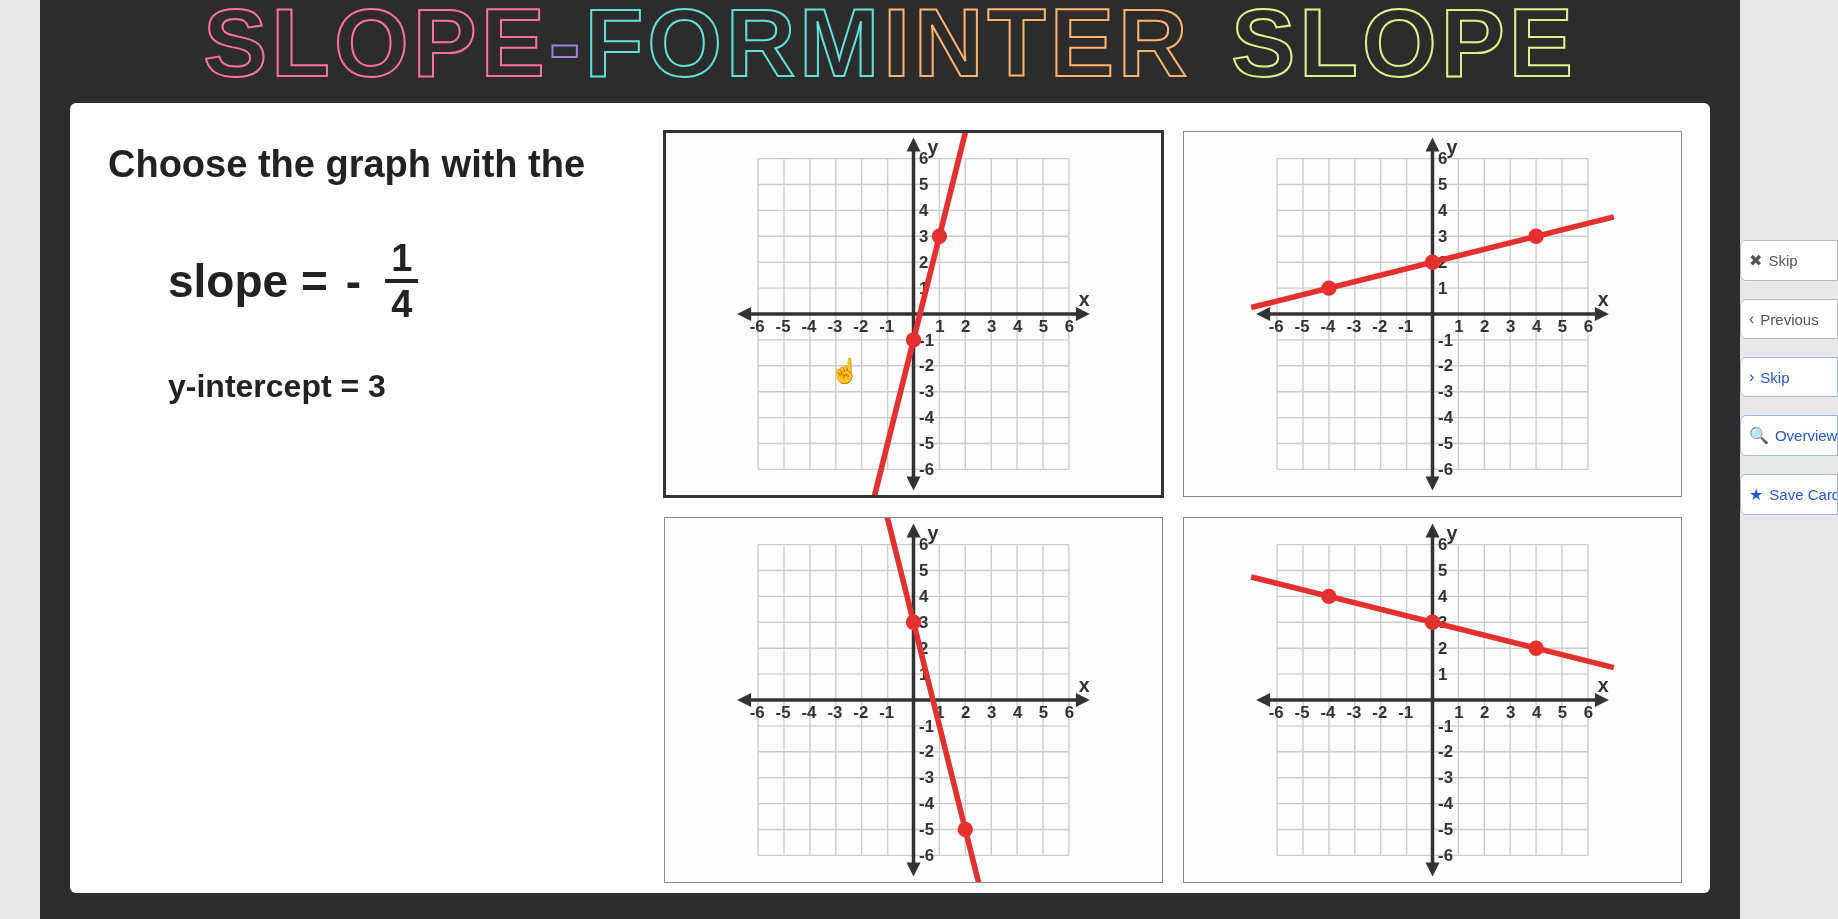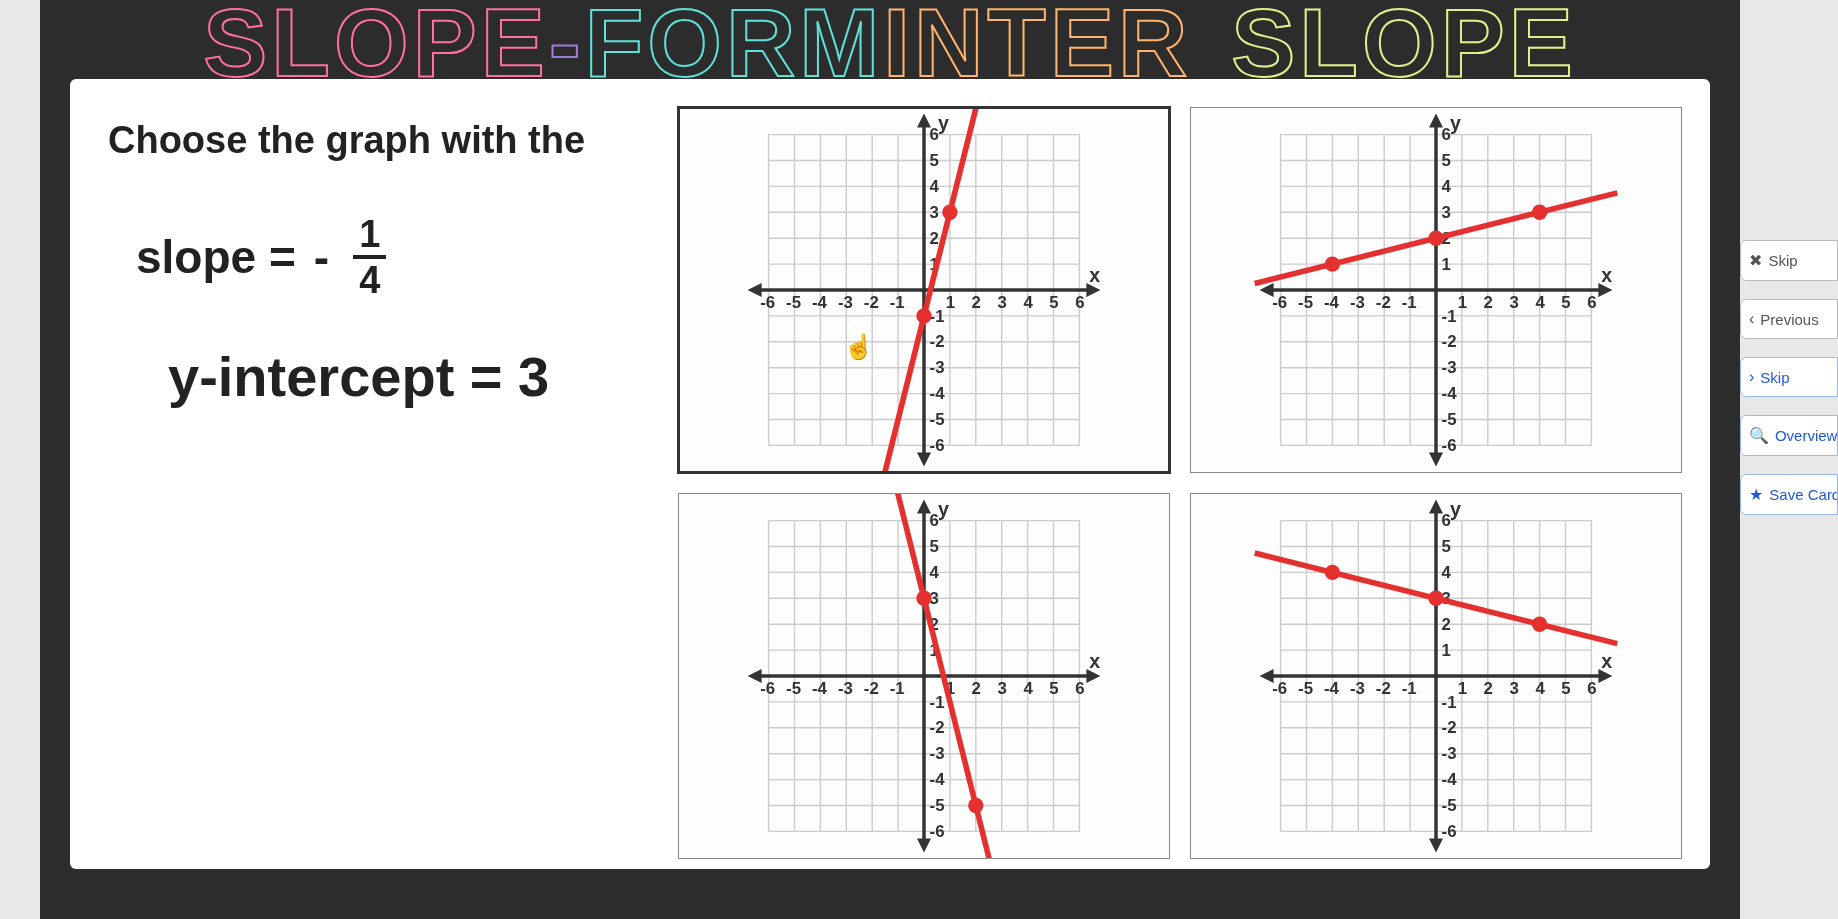--- a/index.html
+++ b/index.html
@@ -14,21 +14,21 @@
   .outer-frame {
     position: absolute;
     left: 40px;
     top: 0;
     width: 1700px;
     height: 919px;
     background: #2c2c2c;
     padding: 0 30px 30px 30px;
   }
   .title-bar {
-    height: 79px;
+    height: 103px;
     display: flex;
     align-items: flex-start;
     justify-content: center;
     gap: 0;
     font-family: "Arial Black", sans-serif;
     font-weight: 900;
     font-size: 96px;
     line-height: 0.9;
     letter-spacing: 4px;
     -webkit-text-stroke: 2px;
@@ -39,56 +39,56 @@
   .title-inter   { -webkit-text-stroke-color: #5fe0d8; }
   .title-cept    { -webkit-text-stroke-color: #ffb36c; }
   .title-space   { width: 40px; display:inline-block; }
   .title-form    { -webkit-text-stroke-color: #d9f38a; }
   .content-card {
     background: #ffffff;
     border-radius: 6px;
     display: flex;
     padding: 28px 28px 10px 28px;
     height: 790px;
-    gap: 20px;
+    gap: 6px;
   }
   .left-col {
     flex: 0 0 560px;
     padding: 10px 10px;
     font-family: "Comic Sans MS", "Chalkboard", sans-serif;
     color: #222;
   }
   .prompt {
     font-size: 38px;
     font-weight: bold;
     line-height: 1.25;
     margin-bottom: 50px;
   }
   .slope-row {
     font-size: 46px;
     font-weight: bold;
-    margin-left: 28px;
+    margin-left: 60px;
     margin-bottom: 45px;
     display: flex;
     align-items: center;
     gap: 18px;
   }
   .frac {
     display: inline-flex;
     flex-direction: column;
     align-items: center;
     font-size: 38px;
     line-height: 1;
     vertical-align: middle;
     margin-left: 6px;
   }
   .frac .num { border-bottom: 4px solid #222; padding: 0 6px 2px; }
   .frac .den { padding: 2px 6px 0; }
   .yint-row {
-    font-size: 56px;
+    font-size: 32px;
     font-weight: bold;
     margin-left: 60px;
   }
   .graphs {
     flex: 1;
     display: grid;
     grid-template-columns: 1fr 1fr;
     grid-template-rows: 1fr 1fr;
     gap: 20px;
   }

